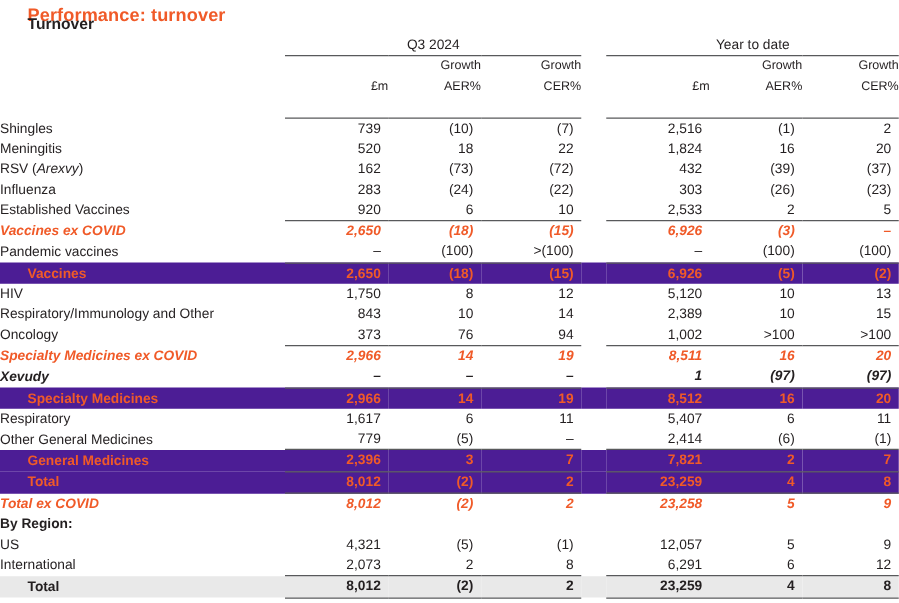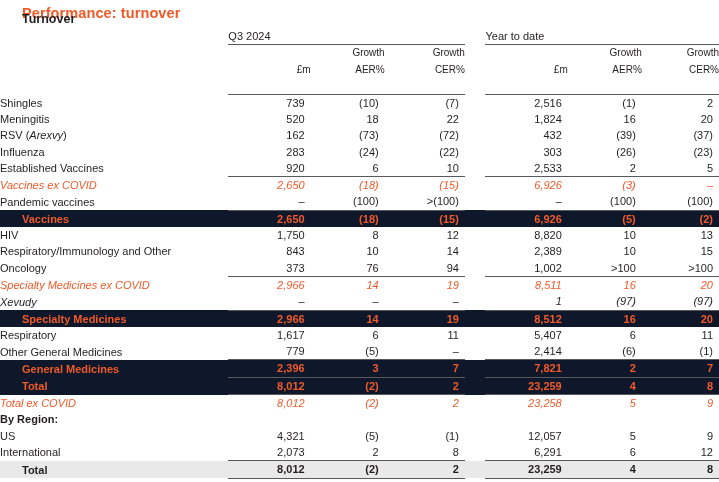--- a/index.html
+++ b/index.html
@@ -64,21 +64,21 @@
     vertical-align: bottom;
     font-weight: normal;
     line-height: 16.3px;
     height: 16.3px;
   }
 
   
   .grp-head td {
     font-size: 11px;
     font-weight: bold;
-    text-align: left;
+    text-align: center;
     padding-right: 6px;
     height: 16px;
     line-height: 16px;
     padding-bottom: 1px;
   }
   .col-head td {
     font-size: 10px;
     text-align: right;
     padding-right: 6px;
     line-height: 10.5px;
@@ -98,23 +98,23 @@
     text-align: left;
     padding-left: 22px;
     padding-right: 4px;
     white-space: nowrap;
   }
   td.num { text-align: right; }
   td.gap { }
 
   
   tr.r-plain td      { color: #231f20; font-weight: normal; font-style: normal; }
-  tr.r-excovid td    { color: #F05A28; font-style: italic; font-weight: normal; }
-  tr.r-italic td     { color: #231f20; font-style: italic; font-weight: normal; }
-  tr.r-subtotal td   { color: #F05A28; font-weight: bold; background: #0f172a; }
+  tr.r-excovid td    { color: #F05A28; font-style: italic; font-weight: bold; }
+  tr.r-italic td     { color: #231f20; font-style: italic; font-weight: bold; }
+  tr.r-subtotal td   { color: #F05A28; font-weight: bold; background: #4c1d95; }
   tr.r-total-black td{ color: #231f20; font-weight: bold; background: #e9e9e9; }
   tr.r-bold td       { color: #231f20; font-weight: bold; }
 
   
   tr.rule-above td.ruled { border-top: 1.3px solid #58595b; }
   tr.rule-below td.ruled { border-bottom: 1.3px solid #58595b; }
 
   
   tr.r-subtotal td.lbl,
   tr.r-total-black td.lbl { padding-left: 22px; }
@@ -250,21 +250,21 @@
           <td class="num ruled">6,926</td>
           <td class="num ruled">(5)</td>
           <td class="num ruled">(2)</td>
         </tr>
         <tr class="drow r-plain">
           <td class="lbl">HIV</td>
           <td class="num">1,750</td>
           <td class="num">8</td>
           <td class="num">12</td>
           <td class="gap"></td>
-          <td class="num">8,820</td>
+          <td class="num">5,120</td>
           <td class="num">10</td>
           <td class="num">13</td>
         </tr>
         <tr class="drow r-plain">
           <td class="lbl">Respiratory/Immunology and Other</td>
           <td class="num">843</td>
           <td class="num">10</td>
           <td class="num">14</td>
           <td class="gap"></td>
           <td class="num">2,389</td>

